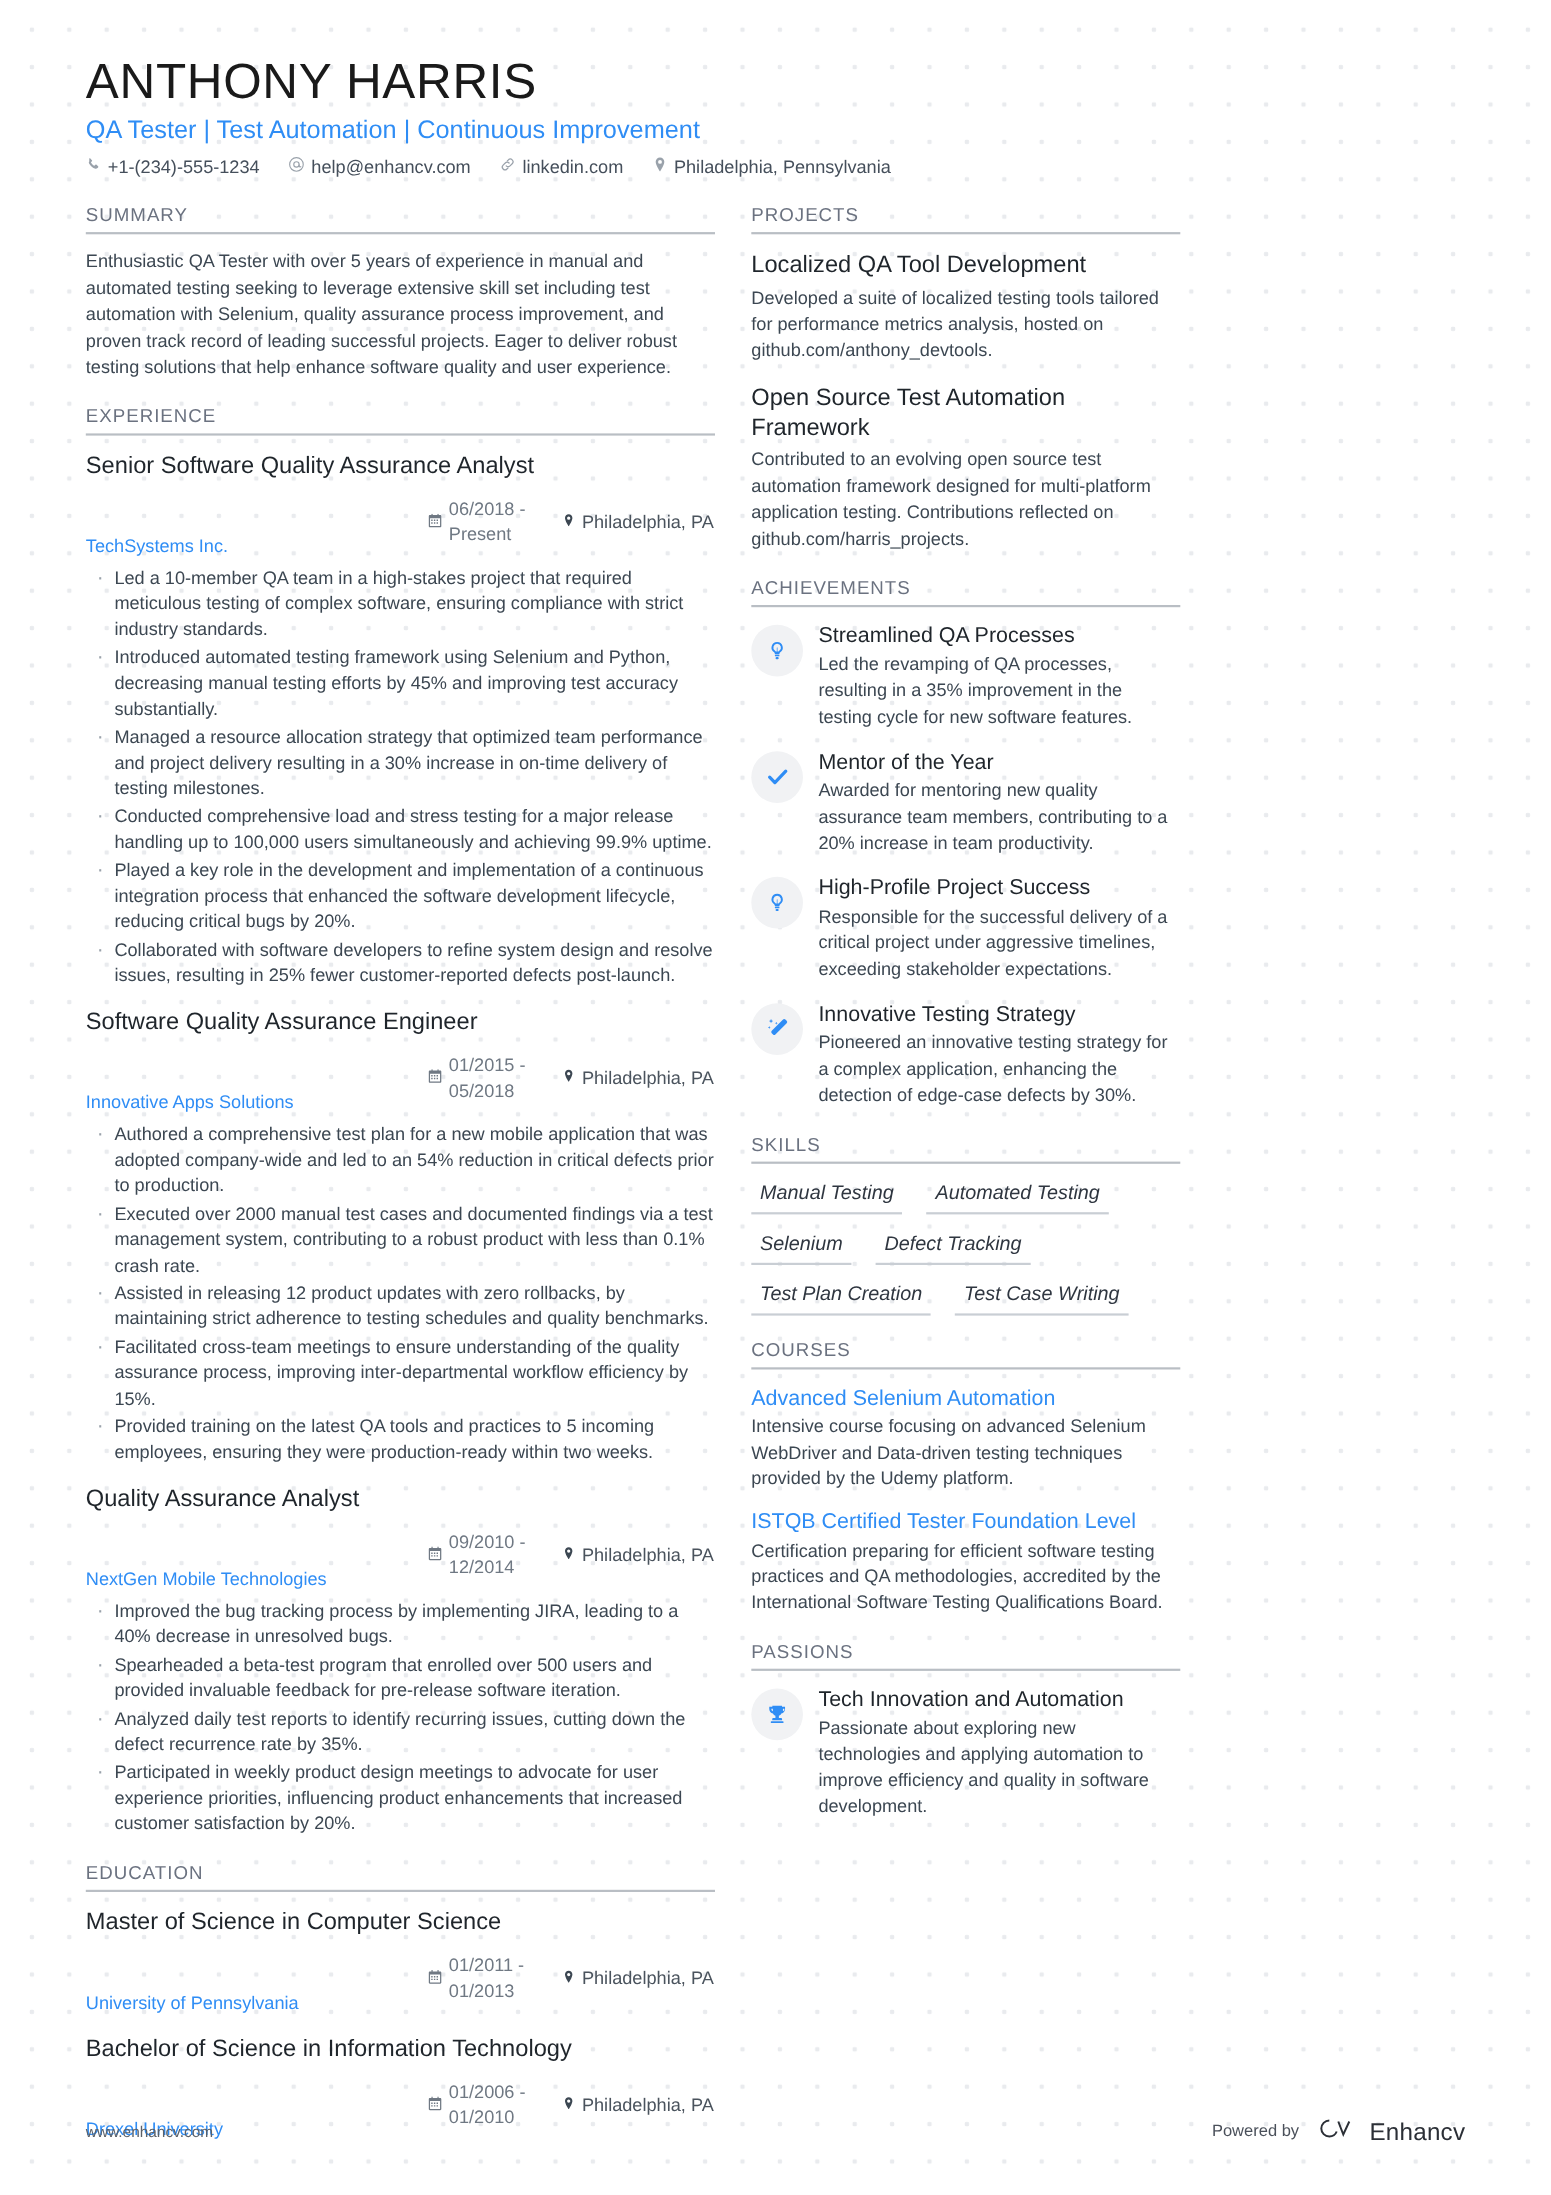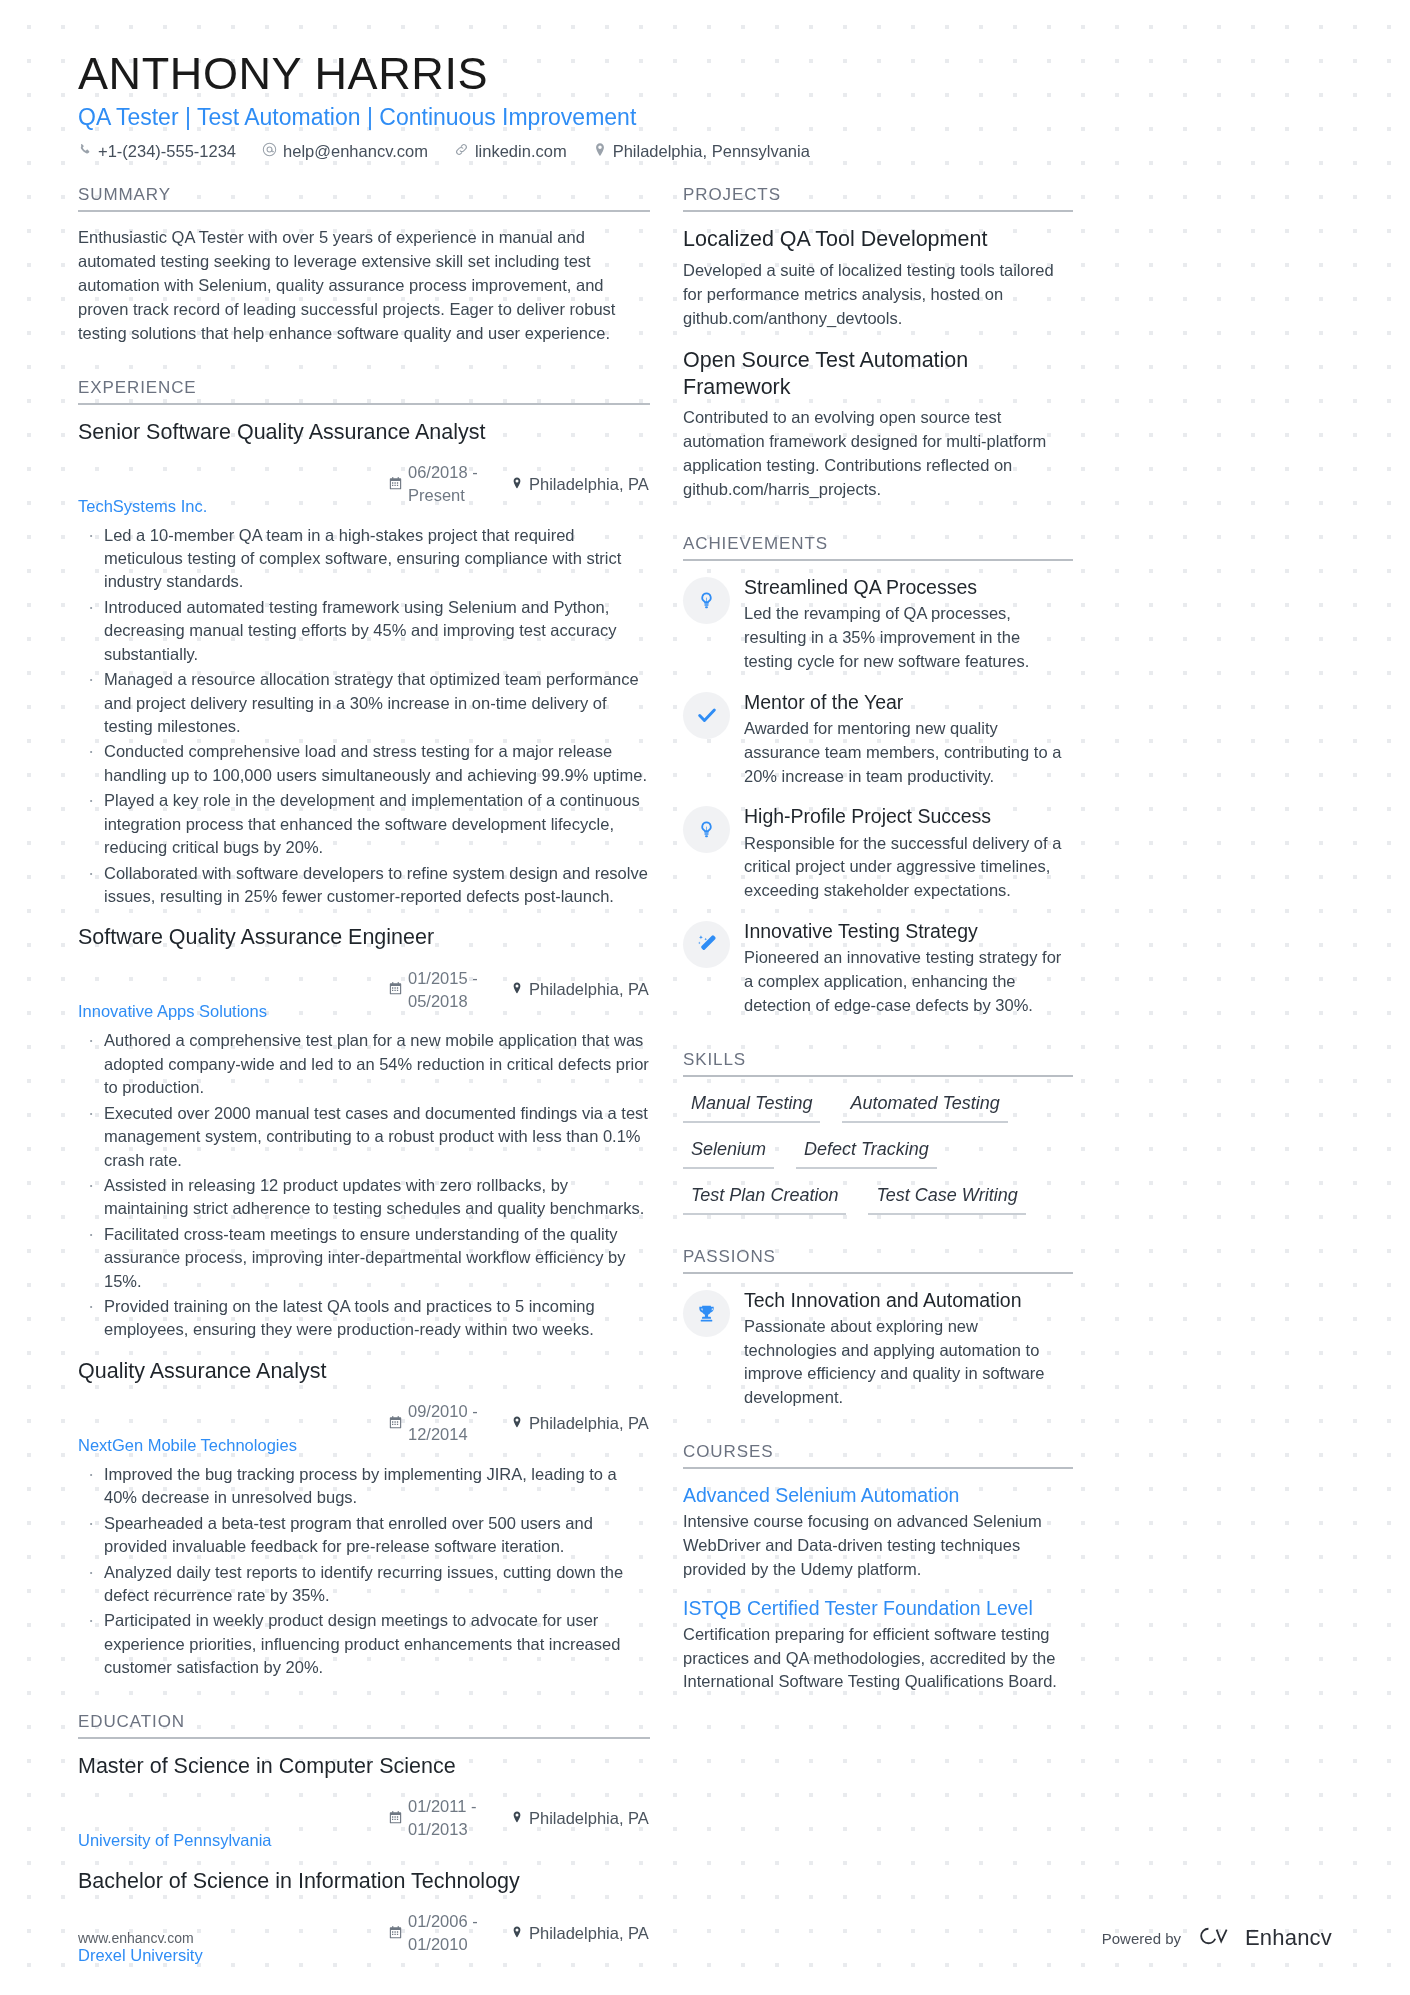--- a/index.html
+++ b/index.html
@@ -79,21 +79,21 @@
   
   .section { margin-bottom: 4px; }
   .section-title {
     font-size: 17px;
     letter-spacing: 0.9px;
     color: #6b7280;
     font-weight: 400;
     padding-bottom: 5px;
     border-bottom: 2.5px solid #b9bec4;
     margin-bottom: 14px;
-    margin-top: 32px;
+    margin-top: 22px;
   }
   .section-title.first { margin-top: 6px; }
 
   
   .body-text {
     font-size: 16.5px;
     line-height: 1.45;
     color: #3c4752;
   }
 
@@ -539,47 +539,47 @@
           <span class="skill-tag">Manual Testing</span>
           <span class="skill-tag">Automated Testing</span>
           <span class="skill-tag">Selenium</span>
           <span class="skill-tag">Defect Tracking</span>
           <span class="skill-tag">Test Plan Creation</span>
           <span class="skill-tag">Test Case Writing</span>
         </div>
       </div>
 
       <div class="section">
+        <div class="section-title">COURSES</div>
+
+        <div class="course-item">
+          <div class="course-title">Advanced Selenium Automation</div>
+          <div class="course-desc">Intensive course focusing on advanced Selenium WebDriver and Data-driven testing techniques provided by the Udemy platform.</div>
+        </div>
+
+        <div class="course-item">
+          <div class="course-title">ISTQB Certified Tester Foundation Level</div>
+          <div class="course-desc">Certification preparing for efficient software testing practices and QA methodologies, accredited by the International Software Testing Qualifications Board.</div>
+        </div>
+      </div>
+
+      <div class="section">
         <div class="section-title">PASSIONS</div>
 
         <div class="ach-item">
           <div class="ach-icon">
             <svg width="21" height="21" viewBox="0 0 24 24" fill="#2f8df5">
               <path d="M7 3h10v1.2h3.2v2.2c0 2.3-1.6 4.2-3.8 4.7a4.9 4.9 0 0 1-2.6 2.4v2.3h2.3a1 1 0 0 1 1 1V18H6.9v-1.2a1 1 0 0 1 1-1h2.3v-2.3a4.9 4.9 0 0 1-2.6-2.4C5.4 10.6 3.8 8.7 3.8 6.4V4.2H7V3zm-1 3.2v.2c0 1.1.6 2 1.5 2.5V6.2H6zm12 0v2.7c.9-.5 1.5-1.4 1.5-2.5v-.2H18z"></path>
               <rect x="5.4" y="19.2" width="13.2" height="1.9" rx=".6"></rect>
             </svg>
           </div>
           <div class="ach-body">
             <div class="ach-title">Tech Innovation and Automation</div>
             <div class="ach-desc">Passionate about exploring new technologies and applying automation to improve efficiency and quality in software development.</div>
           </div>
-        </div>
-      </div>
-
-      <div class="section">
-        <div class="section-title">COURSES</div>
-
-        <div class="course-item">
-          <div class="course-title">Advanced Selenium Automation</div>
-          <div class="course-desc">Intensive course focusing on advanced Selenium WebDriver and Data-driven testing techniques provided by the Udemy platform.</div>
-        </div>
-
-        <div class="course-item">
-          <div class="course-title">ISTQB Certified Tester Foundation Level</div>
-          <div class="course-desc">Certification preparing for efficient software testing practices and QA methodologies, accredited by the International Software Testing Qualifications Board.</div>
         </div>
       </div>
 
     </div>
   </div>
 </div>
 
 <div class="footer">
   <div class="footer-url">www.enhancv.com</div>
   <div class="footer-brand">

